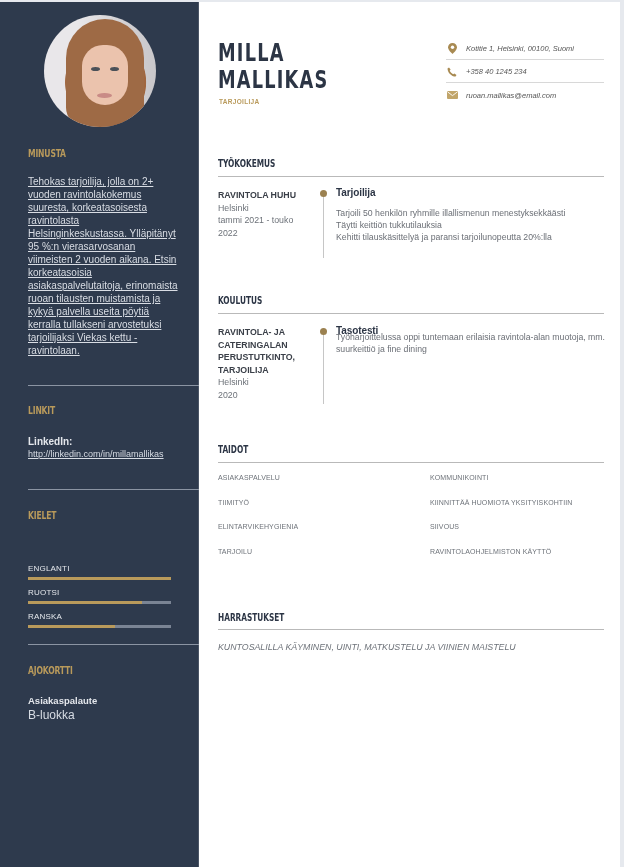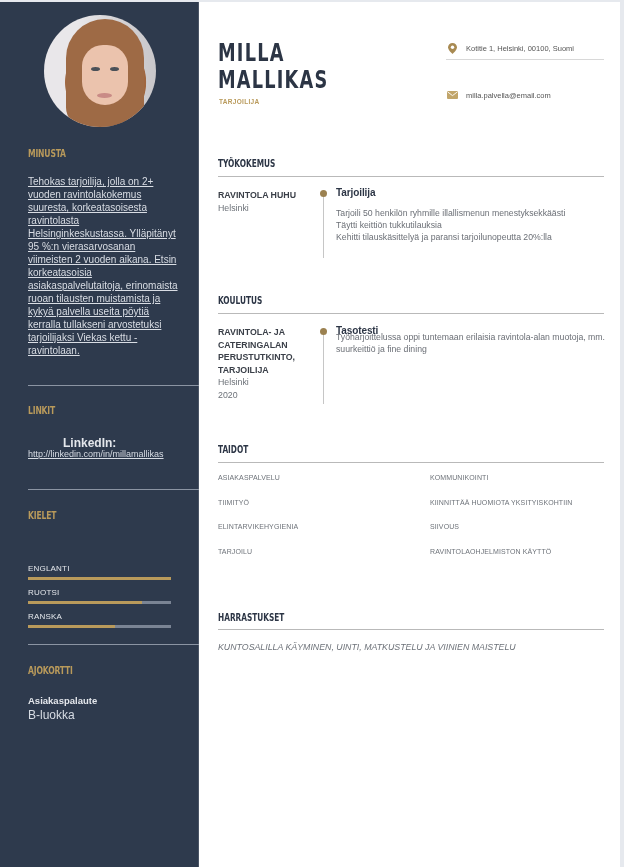--- a/index.html
+++ b/index.html
@@ -11,35 +11,35 @@
       background: radial-gradient(circle at 55% 48%, #e8bfa8 0 26%, transparent 27%),
                   radial-gradient(ellipse at 55% 60%, #a0663f 0 46%, transparent 47%),
                   linear-gradient(90deg, #e9e7ea 0 30%, #d7d5d8 60%, #c9c7ca 100%); }
     .photo .hair { position: absolute; left: 22px; top: 4px; width: 78px; height: 108px; border-radius: 40px 40px 20px 20px; background: #9e6a45; }
     .photo .face { position: absolute; left: 38px; top: 30px; width: 46px; height: 60px; border-radius: 22px 22px 24px 24px; background: #ebc3ad; }
     .photo .eye { position: absolute; top: 52px; width: 9px; height: 4px; border-radius: 50%; background: #4a5058; }
     .photo .lip { position: absolute; left: 53px; top: 78px; width: 15px; height: 5px; border-radius: 50%; background: #c98b86; }
     .sb-title { position: absolute; left: 28px; font-family: "DejaVu Sans Condensed", "DejaVu Sans", sans-serif; font-weight: bold; font-size: 10px; color: #b99a5b; letter-spacing: -0.2px; transform: scaleX(0.85); transform-origin: left; }
     .sb-text { position: absolute; left: 28px; width: 150px; font-size: 10px; line-height: 13px; color: #d9dde4; text-decoration: underline; }
     .sb-hr { position: absolute; left: 28px; width: 171px; height: 1px; background: #8b94a3; }
-    .link-label { position: absolute; left: 28px; top: 434px; font-size: 12px; font-weight: bold; color: #e4e7ec; margin-left: 35px; }
+    .link-label { position: absolute; left: 28px; top: 434px; font-size: 10px; font-weight: bold; color: #e4e7ec; }
     .link-url { position: absolute; left: 28px; top: 446px; width: 145px; font-size: 9px; line-height: 13px; color: #d7dce4; text-decoration: underline; word-break: break-all; }
     .lang { position: absolute; left: 28px; width: 143px; }
     .lang-name { font-size: 8px; color: #e4e7ec; letter-spacing: 0.2px; height: 13px; }
     .lang-bar { width: 143px; height: 3px; background: #7a8494; position: relative; }
     .lang-fill { position: absolute; left: 0; top: 0; height: 3px; background: #b99a5b; }
     .dl-label { position: absolute; left: 28px; top: 693px; font-size: 9.5px; font-weight: bold; color: #e4e7ec; }
     .dl-value { position: absolute; left: 28px; top: 706px; font-size: 12px; color: #d7dce4; }
 
     .name { position: absolute; left: 218px; top: 38px; font-family: "DejaVu Sans Condensed", "DejaVu Sans", sans-serif; font-weight: bold; font-size: 24px; line-height: 27px; color: #2c3545; letter-spacing: 1.5px; transform: scaleX(0.82); transform-origin: left; }
     .role { position: absolute; left: 219px; top: 96px; font-size: 6.5px; font-weight: bold; color: #b99a5b; letter-spacing: 0.3px; }
     .contact { position: absolute; left: 446px; width: 158px; height: 22px; border-bottom: 1px solid #d8d8d8; display: flex; align-items: center; }
     .contact.last { border-bottom: none; }
     .c-icon { width: 12px; height: 12px; margin-right: 8px; display: flex; align-items: center; justify-content: center; }
-    .c-text { font-size: 7.5px; color: #555; }
+    .c-text { font-size: 7.5px; color: #555; font-style: italic; }
 
     .sec-title { position: absolute; left: 218px; font-family: "DejaVu Sans Condensed", "DejaVu Sans", sans-serif; font-weight: bold; font-size: 10px; color: #2c3545; transform: scaleX(0.82); transform-origin: left; }
     .sec-hr { position: absolute; left: 218px; width: 386px; height: 1px; background: #b9b9b9; }
     .entry-org { position: absolute; left: 218px; width: 92px; font-size: 8.8px; line-height: 12.5px; color: #3a3f48; font-weight: bold; }
     .entry-meta { font-weight: normal; color: #6d7279; }
     .tl-line { position: absolute; left: 323px; width: 1px; background: #c6c6c6; }
     .tl-dot { position: absolute; left: 320px; width: 7px; height: 7px; border-radius: 50%; background: #9b8150; }
     .entry-title { position: absolute; left: 336px; font-size: 10px; color: #2c3545; font-weight: bold; letter-spacing: -0.1px; }
     .entry-desc { position: absolute; left: 336px; width: 270px; font-size: 8.7px; line-height: 12.2px; color: #6b6f76; }
     .skill { position: absolute; font-size: 7px; color: #6d7279; letter-spacing: 0.1px; }
@@ -102,35 +102,44 @@
 
   <div class="contact" style="top:36px">
     <span class="c-icon">
       <svg width="9" height="11" viewBox="0 0 9 11">
           <path d="M4.5 0C2 0 0 2 0 4.3 0 7.2 4.5 11 4.5 11S9 7.2 9 4.3C9 2 7 0 4.5 0z" fill="#a88a52"></path>
           <circle cx="4.5" cy="4.2" r="1.7" fill="#fff"></circle>
         </svg>
     </span>
     <span class="c-text">Kotitie 1, Helsinki, 00100, Suomi</span>
   </div>
+  <div class="contact" style="top:59px">
+    <span class="c-icon">
+      <svg width="10" height="10" viewBox="0 0 10 10">
+          <path d="M2 0.5L3.6 2.6 2.7 3.8C3.4 5.3 4.7 6.6 6.2 7.3L7.4 6.4 9.5 8 8.6 9.5C4.4 9.4 0.6 5.6 0.5 1.4z" fill="#a88a52"></path>
+        </svg>
+    </span>
+    <span class="c-text">+358 40 1245 234</span>
+  </div>
   <div class="contact last" style="top:82px">
     <span class="c-icon">
       <svg width="11" height="8" viewBox="0 0 11 8">
           <rect x="0" y="0" width="11" height="8" rx="1" fill="#c1a56a"></rect>
           <path d="M0.5 0.8L5.5 4.6 10.5 0.8" stroke="#fff" stroke-width="0.9" fill="none"></path>
         </svg>
     </span>
-    <span class="c-text">milla.palvella@email.com</span>
+    <span class="c-text">ruoan.mallikas@email.com</span>
   </div>
 
   <div class="sec-title" style="top:156px">TYÖKOKEMUS</div>
   <div class="sec-hr" style="top:174px"></div>
   <div class="entry-org" style="top:187px">
     <div>RAVINTOLA HUHU</div>
     <div class="entry-meta">Helsinki</div>
+    <div class="entry-meta">tammi 2021 - touko 2022</div>
   </div>
   <div class="tl-line" style="top:192px;height:64px"></div>
   <div class="tl-dot" style="top:188px"></div>
   <div class="entry-title" style="top:185px">Tarjoilija</div>
   <div class="entry-desc" style="top:205px">
     <div>Tarjoili 50 henkilön ryhmille illallismenun menestyksekkäästi</div>
     <div>Täytti keittiön tukkutilauksia</div>
     <div>Kehitti tilauskäsittelyä ja paransi tarjoilunopeutta 20%:lla</div>
   </div>
 

